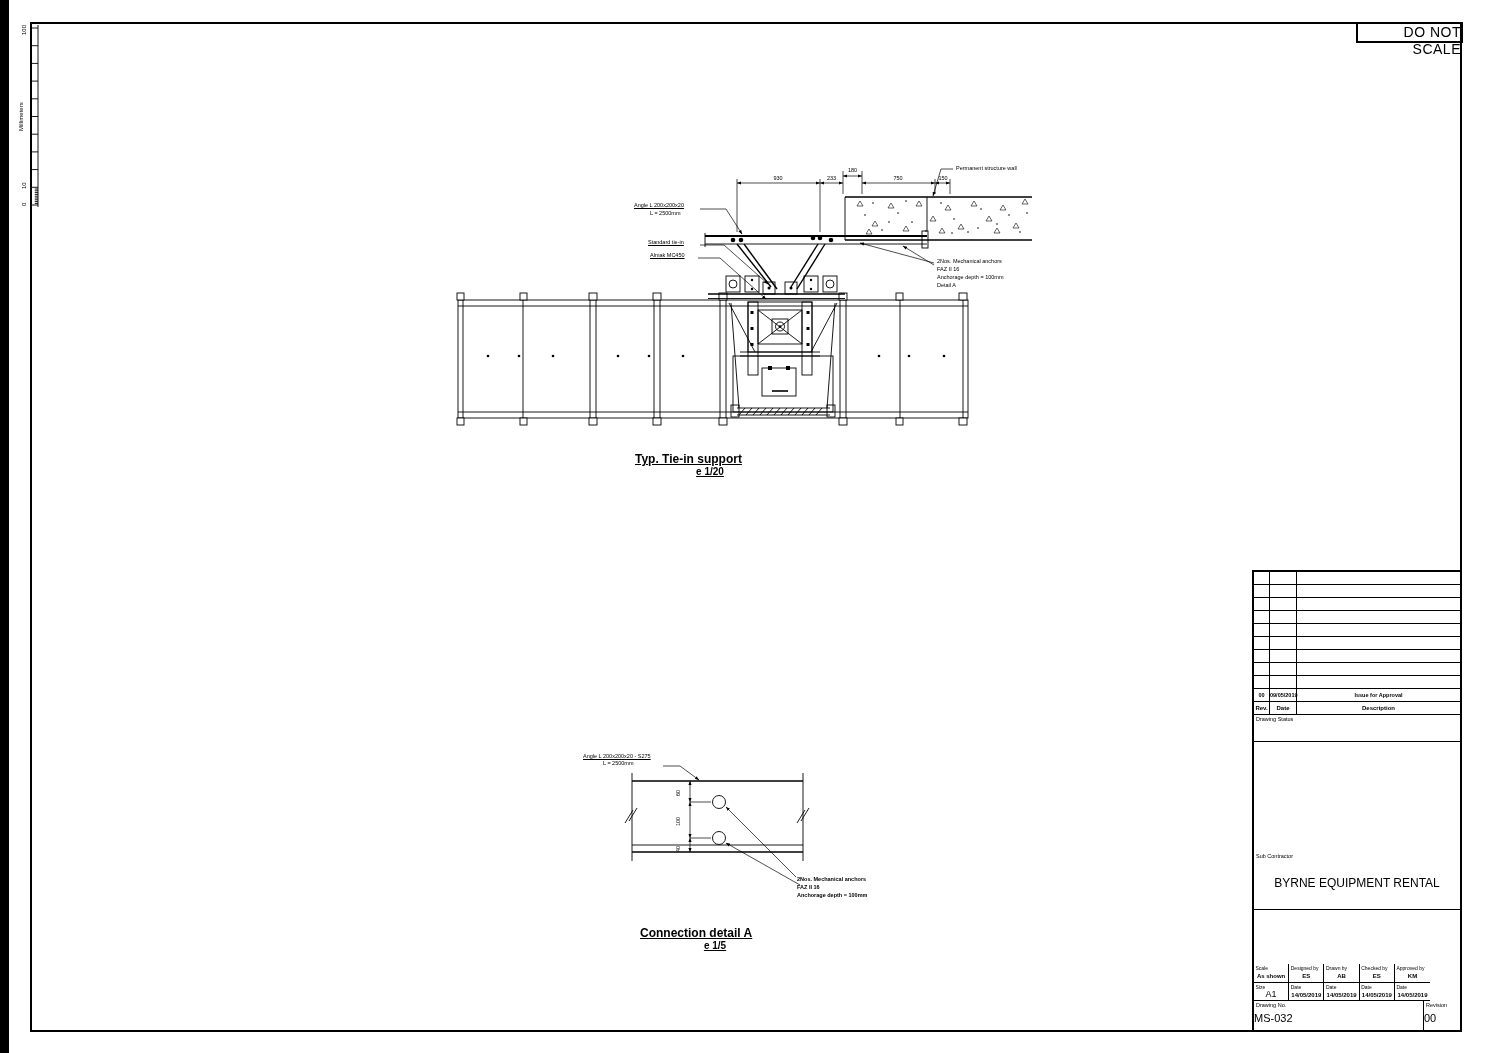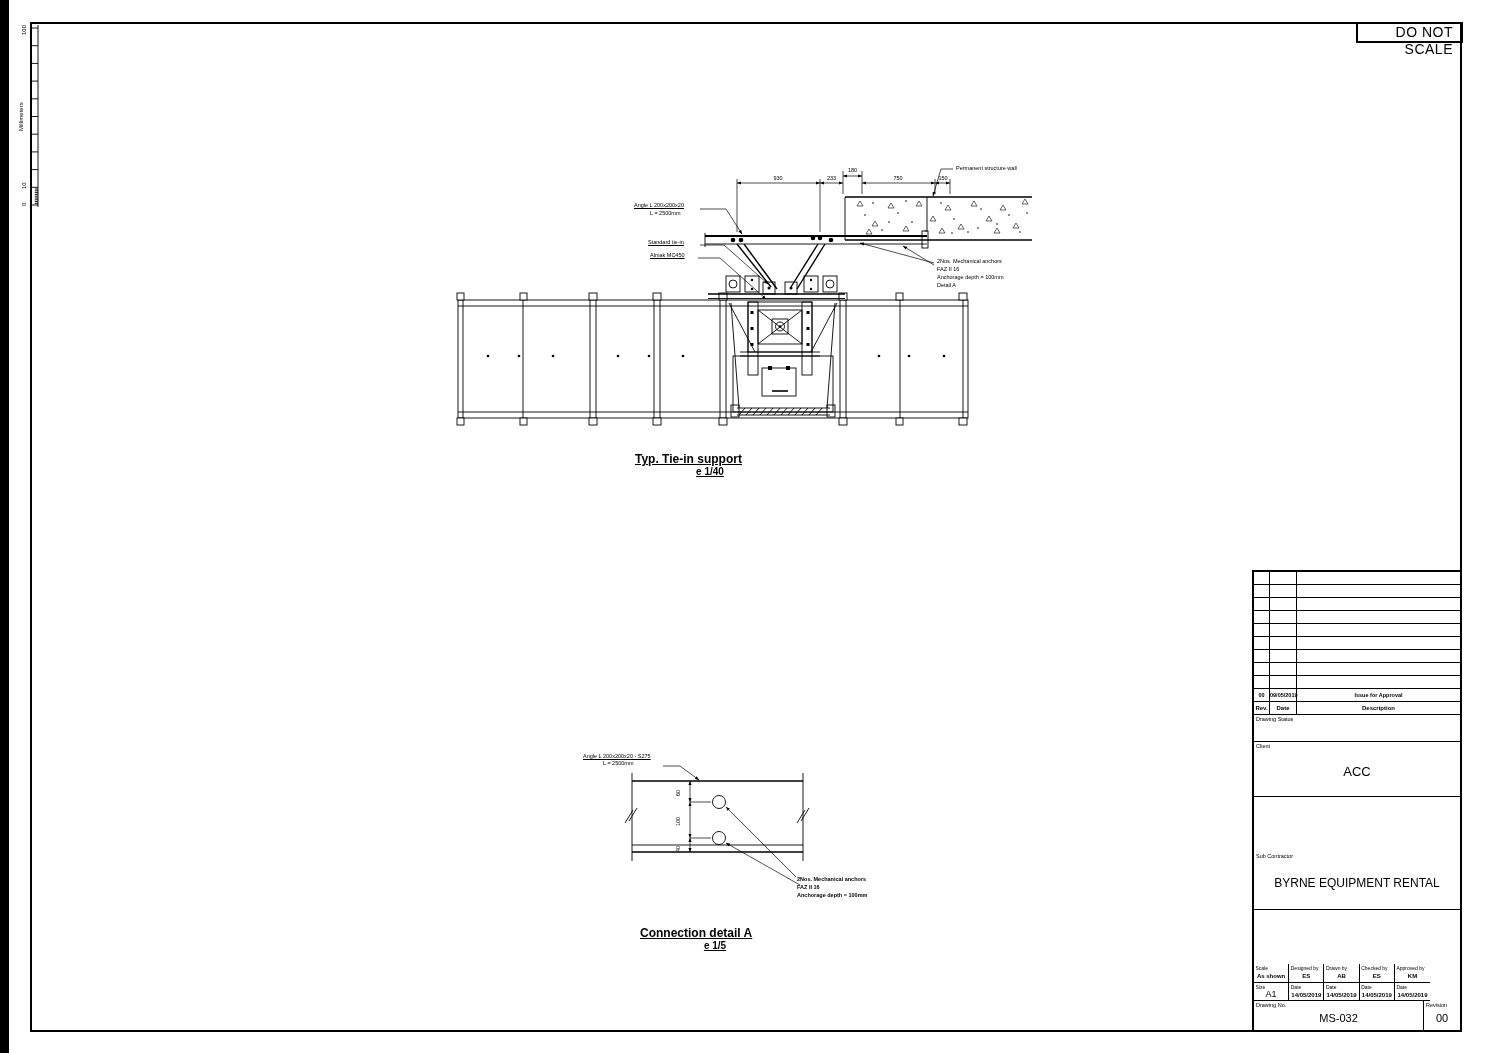--- a/index.html
+++ b/index.html
@@ -6,21 +6,21 @@
   html,body{width:1490px;height:1053px;background:#fff;color:#000;
     font-family:"Liberation Sans","DejaVu Sans",sans-serif;position:relative;overflow:hidden}
   .abs{position:absolute}
   .lbl{position:absolute;font-size:5.5px;line-height:1.35;white-space:nowrap;color:#000}
   .und{text-decoration:underline}
   .b{font-weight:bold}
   .ctr{text-align:center}
   .rot{transform:rotate(-90deg);transform-origin:left bottom;position:absolute;white-space:nowrap;font-size:6px}
   .edge-strip{position:absolute;left:0;top:0;width:9px;height:1053px;background:#000}
   .dns{position:absolute;left:1356px;top:22px;width:107px;height:21px;border:2px solid #000;
-    font-size:14px;line-height:17px;text-align:right;padding-right:8px;letter-spacing:.5px}
+    font-size:14px;line-height:17px;text-align:right;padding-right:0;letter-spacing:.5px}
   .dim{position:absolute;font-size:5.5px;white-space:nowrap}
   .title-main{position:absolute;font-size:12px;font-weight:bold;text-decoration:underline;text-align:left;width:150px}
   .title-scale{position:absolute;font-size:10px;font-weight:bold;text-decoration:underline;text-align:center;width:150px}
 
   
   .tb{position:absolute;left:1252px;top:570px;width:210px;height:462px;border:2px solid #000;background:#fff;font-size:6px}
   .rev-table{position:absolute;left:0;top:0;width:206px;height:143px}
   .rev-row{display:flex;height:13px;border-bottom:1px solid #000}
   .rev-row>div{border-right:1px solid #000;height:100%}
   .rev-row .c1{width:16px}.rev-row .c2{width:27px}.rev-row .c3{flex:1;border-right:none}
@@ -32,21 +32,21 @@
   .meta-row{position:absolute;left:0;width:176px;display:flex}
   .meta-cell{width:41.2px;border-right:1px solid #000;border-bottom:1px solid #000;position:relative}
   .meta-cell:last-child{border-right:none}
   .meta-cell .tag{position:absolute;left:1.5px;top:1px;font-size:5px}
   .meta-cell .val{position:absolute;left:0;width:100%;text-align:center;font-size:6px;font-weight:bold;top:9px}
   .meta-cell .val.big{font-size:9px;font-weight:normal;top:6px}
   .bottom-row{position:absolute;left:0;top:429px;width:206px;height:29px;display:flex}
   .bn{width:170px;border-right:1px solid #000;position:relative}
   .rv{flex:1;position:relative}
   .bn .tag,.rv .tag{position:absolute;left:2px;top:1px;font-size:5.5px}
-  .bn .val,.rv .val{position:absolute;left:0;width:100%;text-align:center;top:11px;font-size:11px}
+  .bn .val,.rv .val{position:absolute;left:0;width:100%;text-align:left;top:11px;font-size:11px}
 </style>
 </head>
 <body>
 
 <div class="edge-strip"></div>
 
 <svg class="abs" style="left:0;top:0" width="1490" height="1053" viewBox="0 0 1490 1053">
   <defs>
     <marker id="ar" viewBox="0 0 10 10" refX="9" refY="5" markerWidth="6.5" markerHeight="6.5" orient="auto-start-reverse">
       <path d="M0,1.5 L9.5,5 L0,8.5 z" fill="#000"></path>
@@ -337,21 +337,21 @@
 <div class="lbl" style="left:937px;top:274px">Anchorage depth = 100mm</div>
 <div class="lbl" style="left:937px;top:282px">Detail A</div>
 
 <div class="dim ctr" style="left:766px;top:175px;width:24px">930</div>
 <div class="dim ctr" style="left:820px;top:175px;width:23px">233</div>
 <div class="dim ctr" style="left:843px;top:167px;width:19px">180</div>
 <div class="dim ctr" style="left:886px;top:175px;width:24px">750</div>
 <div class="dim ctr" style="left:931px;top:175px;width:24px">150</div>
 
 <div class="title-main" style="left:635px;top:452px">Typ. Tie-in support</div>
-<div class="title-scale" style="left:635px;top:466px">e 1/40</div>
+<div class="title-scale" style="left:635px;top:466px">e 1/20</div>
 
 <div class="lbl und" style="left:583px;top:753px">Angle L 200x200x20 - S275</div>
 <div class="lbl" style="left:603px;top:760px">L = 2500mm</div>
 <div class="lbl b" style="left:797px;top:876px">2Nos. Mechanical anchors</div>
 <div class="lbl b" style="left:797px;top:884px">FAZ II 16</div>
 <div class="lbl b" style="left:797px;top:892px">Anchorage depth = 100mm</div>
 
 <div class="rot" style="left:681px;top:790px;font-size:5.5px">60</div>
 <div class="rot" style="left:681px;top:820px;font-size:5.5px">100</div>
 <div class="rot" style="left:681px;top:846px;font-size:5.5px">40</div>
@@ -415,24 +415,20 @@
       <div class="c1">Rev.</div>
       <div class="c2">Date</div>
       <div class="c3">Description</div>
     </div>
   </div>
 
   <div class="sec" style="top:143px;height:27px">
     <div class="tag">Drawing Status</div>
   </div>
 
-  <div class="sec" style="top:170px;height:55px">
-    <div class="tag">Client</div>
-    <div class="val" style="top:22px;font-size:13px">ACC</div>
-  </div>
 
 
   <div class="sec" style="top:280px;height:58px">
     <div class="tag">Sub Contractor</div>
     <div class="val" style="top:24px;font-size:12px">BYRNE EQUIPMENT RENTAL</div>
   </div>
 
 
   <div class="meta-row" style="top:392px;height:19px">
     <div class="meta-cell">

